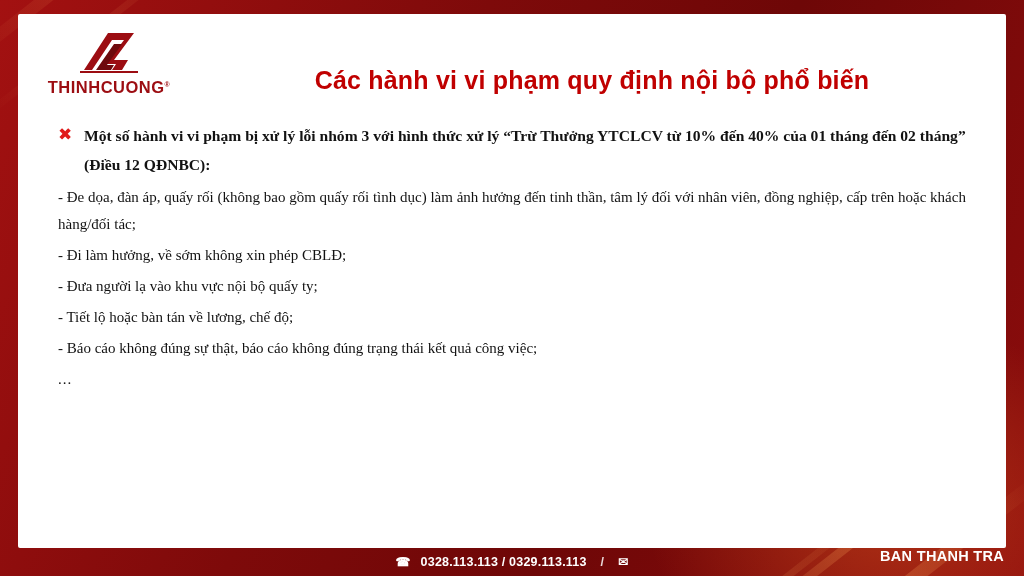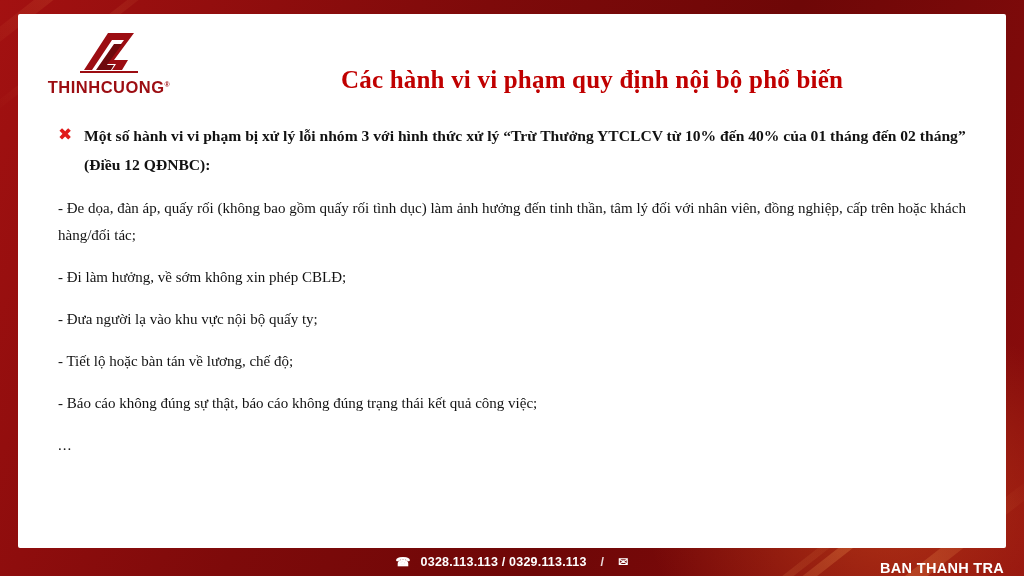--- a/index.html
+++ b/index.html
@@ -70,21 +70,21 @@
   }
   .logo-name sup { font-size: 7px; vertical-align: super; }
 
   
   .title {
     position: absolute;
     left: 180px;
     right: 20px;
     top: 52px;
     text-align: center;
-    font-family: Liberation Serif, serif;
+    font-family: Liberation Sans, sans-serif;
     font-weight: bold;
     font-size: 25px;
     color: #c00000;
     letter-spacing: .2px;
   }
 
   
   .body {
     position: absolute;
     left: 40px;
@@ -108,21 +108,21 @@
     top: 3px;
     width: 18px;
     height: 18px;
     color: #e01b1b;
     font-size: 17px;
     line-height: 18px;
     font-weight: 900;
     font-family: "DejaVu Sans", sans-serif;
   }
   .bullet {
-    margin-top: 15px;
+    margin-top: 4px;
     font-size: 15px;
     line-height: 1.8;
   }
   .dots { letter-spacing: 1px; }
 
   
   .footer {
     position: absolute;
     left: 0; right: 0; bottom: 0;
     height: 28px;
@@ -134,21 +134,21 @@
     font-family: "Liberation Sans", sans-serif;
     font-weight: 700;
     font-size: 12.5px;
     letter-spacing: .2px;
   }
   .footer .sep { opacity: .85; margin: 0 4px; }
   .footer .ico { font-size: 12px; }
   .dept {
     position: absolute;
     right: 20px;
-    bottom: 0;
+    bottom: 12px;
     color: #ffffff;
     font-family: "Liberation Sans", sans-serif;
     font-weight: 700;
     font-size: 14.5px;
     letter-spacing: .3px;
   }
 </style>
 </head>
 <body>
 

